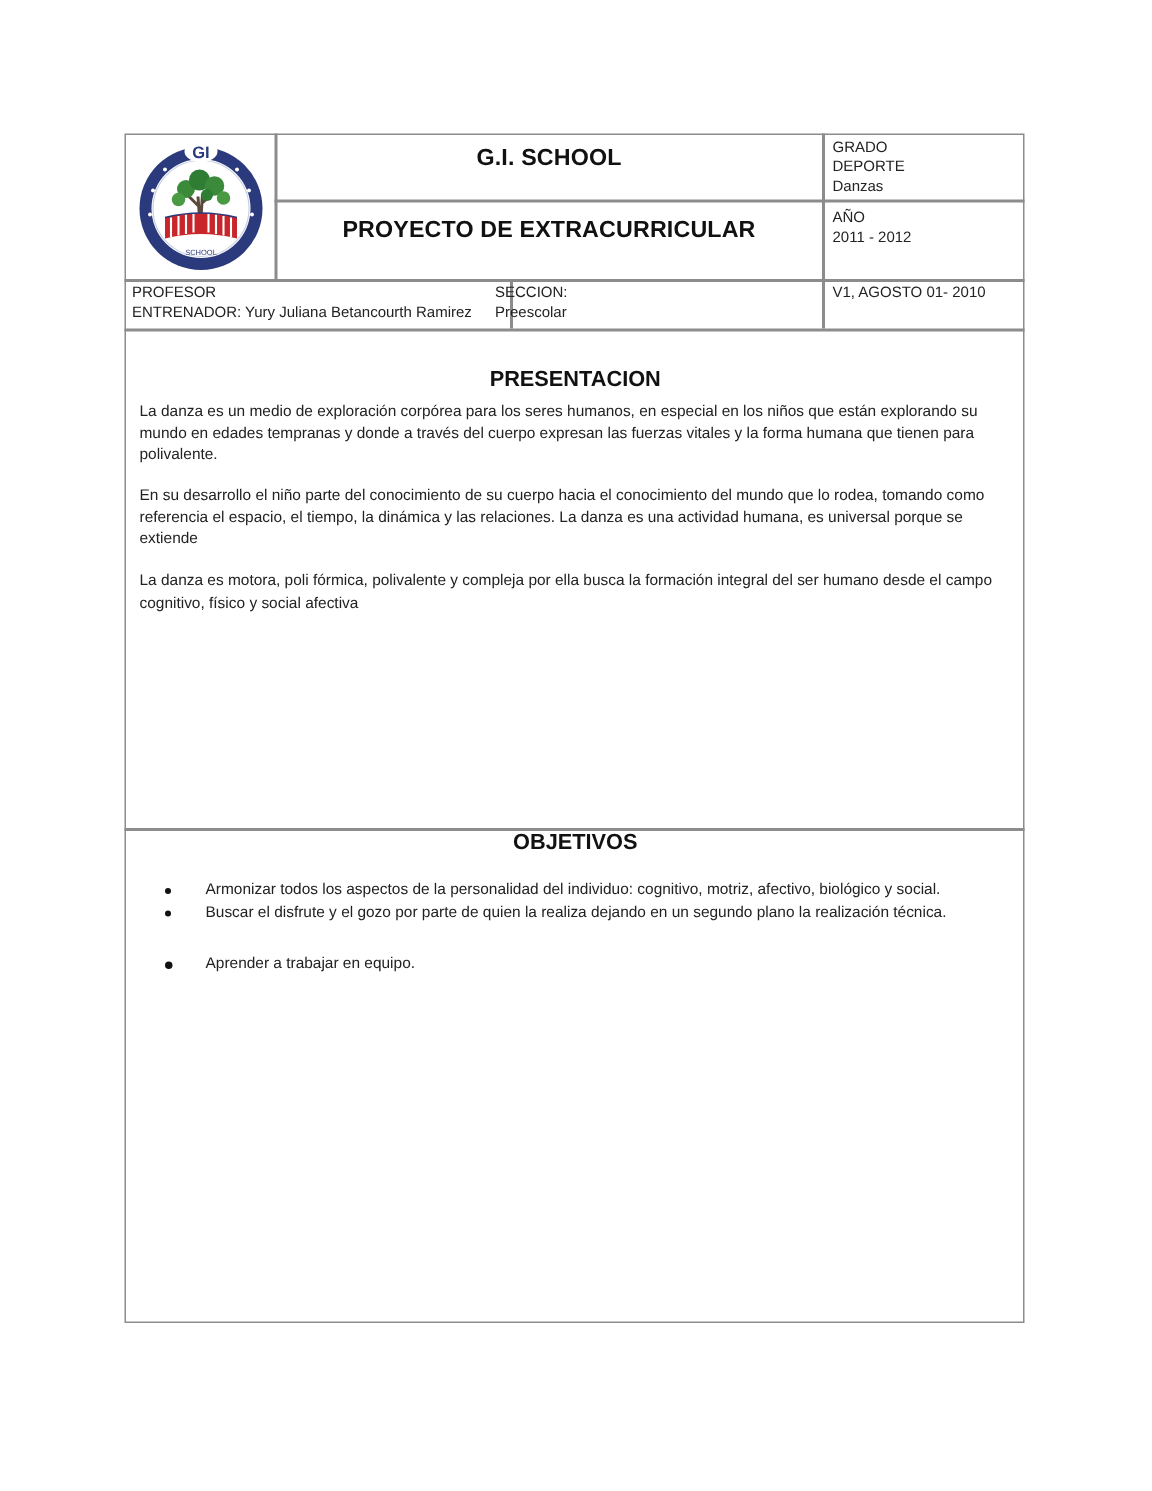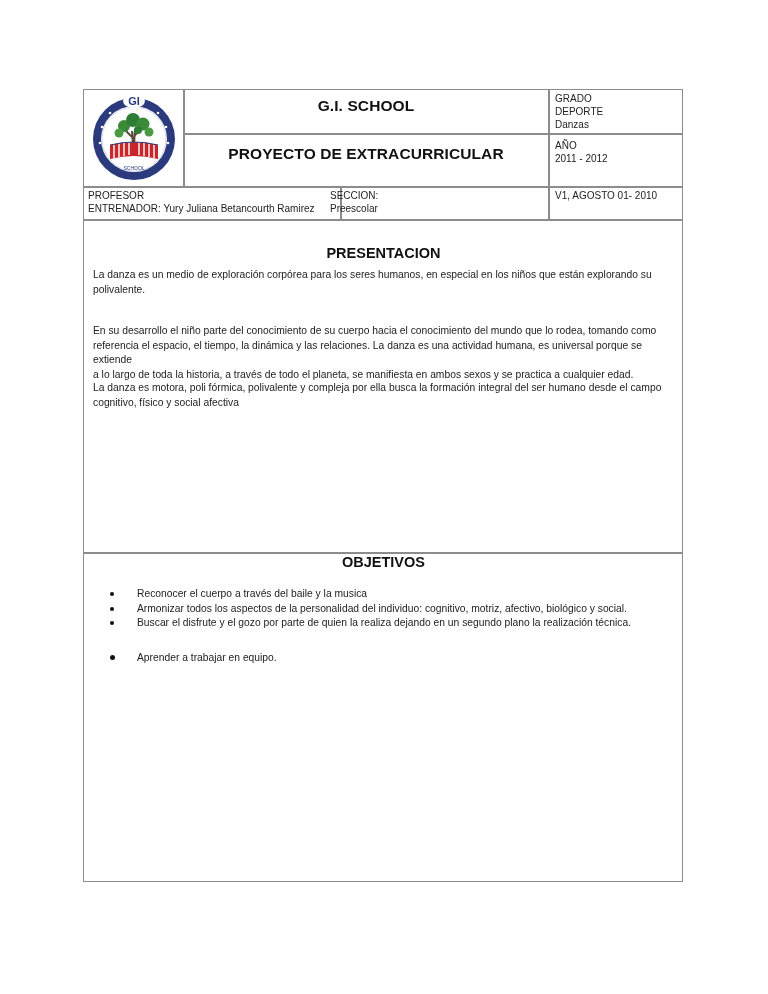--- a/index.html
+++ b/index.html
@@ -106,36 +106,35 @@
     <div>SECCION:</div>
     <div>Preescolar</div>
   </div>
 
   <div class="cell" style="left:555px; top:189px;">V1, AGOSTO 01- 2010</div>
 
   <div class="section-title" style="top:245px;">PRESENTACION</div>
 
   <div class="para" style="top:268px;">
     <div>La danza es un medio de exploración corpórea para los seres humanos, en especial en los niños que están explorando su</div>
+    <div>mundo en edades tempranas y donde a través del cuerpo expresan las fuerzas vitales y la forma humana que tienen para</div>
     <div>polivalente.</div>
   </div>
 
   <div class="para" style="top:324px;">
     <div>En su desarrollo el niño parte del conocimiento de su cuerpo hacia el conocimiento del mundo que lo rodea, tomando como</div>
     <div>referencia el espacio, el tiempo, la dinámica y las relaciones. La danza es una actividad humana, es universal porque se extiende</div>
-    <div>a lo largo de toda la historia, a través de todo el planeta, se manifiesta en ambos sexos y se practica a cualquier edad.</div>
   </div>
 
   <div class="para" style="top:381px;">
     <div>La danza es motora, poli fórmica, polivalente y compleja por ella busca la formación integral del ser humano desde el campo</div>
     <div>cognitivo, físico y social afectiva</div>
   </div>
 
   <div class="section-title" style="top:554px;">OBJETIVOS</div>
 
   <ul class="objectives">
-    <li><span class="bullet"></span><span>Reconocer el cuerpo a través del baile y la musica</span></li>
     <li><span class="bullet"></span><span>Armonizar todos los aspectos de la personalidad del individuo: cognitivo, motriz, afectivo, biológico y social.</span></li>
     <li><span class="bullet"></span><span>Buscar el disfrute y el gozo por parte de quien la realiza dejando en un segundo plano la realización técnica.</span></li>
     <li class="last"><span class="bullet"></span><span>Aprender a trabajar en equipo.</span></li>
   </ul>
 
 </div>
 
 </body></html>

